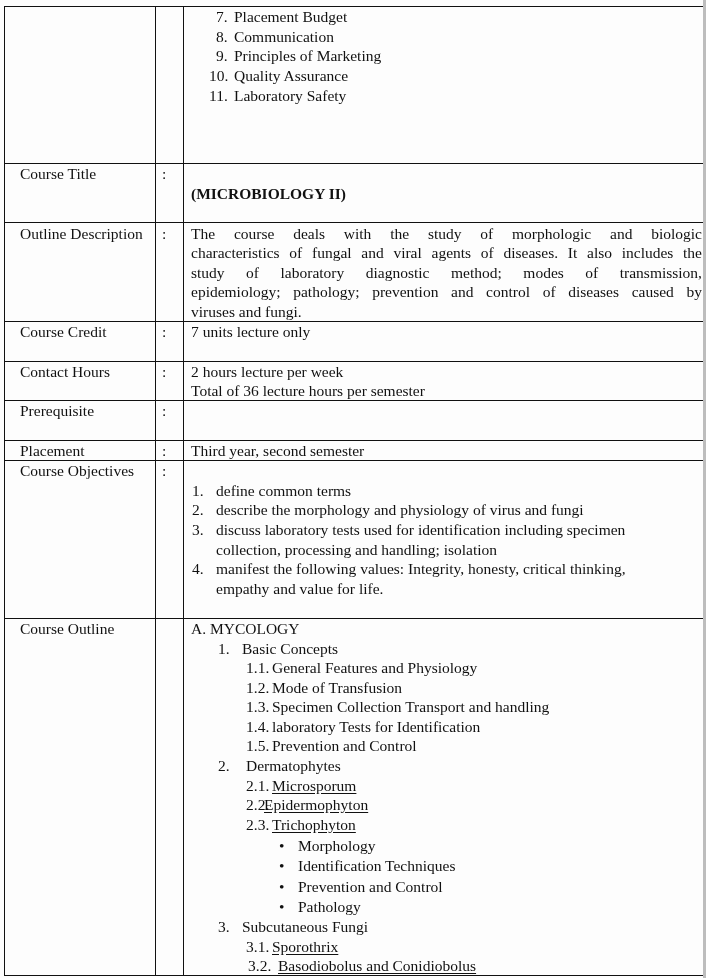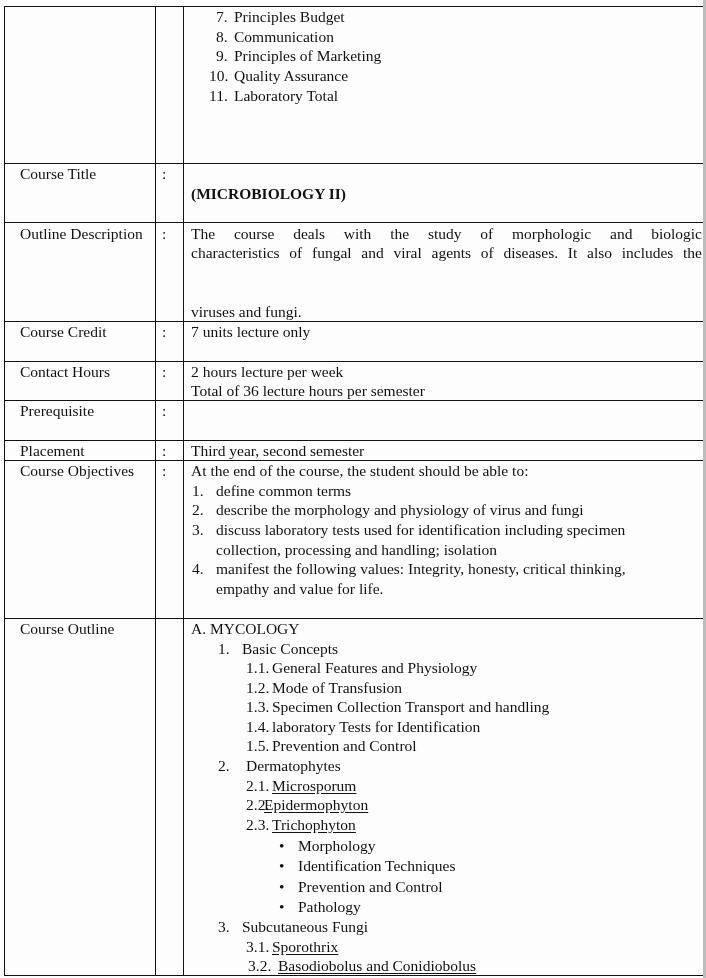--- a/index.html
+++ b/index.html
@@ -33,60 +33,61 @@
   <div class="hline" style="top:460px"></div>
   <div class="hline" style="top:618px"></div>
   <div class="hline" style="top:975px"></div>
   <div class="vline" style="left:4px;top:6px;height:970px"></div>
   <div class="vline" style="left:155px;top:6px;height:970px"></div>
   <div class="vline" style="left:183px;top:6px;height:970px"></div>
   <div class="rightedge"></div>
 
   <div>
     <span class="txt" style="left:216px;top:7px">7.</span>
-    <span class="txt" style="left:234px;top:7px">Principles Budget</span>
+    <span class="txt" style="left:234px;top:7px">Placement Budget</span>
     <span class="txt" style="left:216px;top:27px">8.</span>
     <span class="txt" style="left:234px;top:27px">Communication</span>
     <span class="txt" style="left:216px;top:46px">9.</span>
     <span class="txt" style="left:234px;top:46px">Principles of Marketing</span>
     <span class="txt" style="left:209px;top:66px">10.</span>
     <span class="txt" style="left:234px;top:66px">Quality Assurance</span>
     <span class="txt" style="left:209px;top:86px">11.</span>
-    <span class="txt" style="left:234px;top:86px">Laboratory Total</span>
+    <span class="txt" style="left:234px;top:86px">Laboratory Safety</span>
   </div>
 
   <span class="txt lbl" style="top:164px">Course Title</span>
   <span class="txt colon" style="top:164px">:</span>
   <span class="txt val bold" style="top:184px">(MICROBIOLOGY II)</span>
 
   <span class="txt lbl" style="top:224px">Outline Description</span>
   <span class="txt colon" style="top:224px">:</span>
   <div class="txt val just" style="top:224px">The course deals with the study of morphologic and biologic</div>
   <div class="txt val just" style="top:243px">characteristics of fungal and viral agents of diseases.  It also includes the</div>
+  <div class="txt val just" style="top:263px">study of laboratory diagnostic method; modes of transmission,</div>
+  <div class="txt val just" style="top:282px">epidemiology; pathology; prevention and control of diseases caused by</div>
   <div class="txt val justlast" style="top:302px">viruses and fungi.</div>
 
   <span class="txt lbl" style="top:322px">Course Credit</span>
   <span class="txt colon" style="top:322px">:</span>
   <span class="txt val" style="top:322px">7 units lecture only</span>
 
   <span class="txt lbl" style="top:362px">Contact Hours</span>
   <span class="txt colon" style="top:362px">:</span>
   <span class="txt val" style="top:362px">2 hours lecture per week</span>
   <span class="txt val" style="top:381px">Total of 36 lecture hours per semester</span>
 
   <span class="txt lbl" style="top:401px">Prerequisite</span>
   <span class="txt colon" style="top:401px">:</span>
 
   <span class="txt lbl" style="top:441px">Placement</span>
   <span class="txt colon" style="top:441px">:</span>
   <span class="txt val" style="top:441px">Third year, second semester</span>
 
   <span class="txt lbl" style="top:461px">Course Objectives</span>
   <span class="txt colon" style="top:461px">:</span>
-  <span class="txt val" style="top:461px">At the end of the course, the student should be able to:</span>
   <span class="txt" style="left:192px;top:481px">1.</span>
   <span class="txt" style="left:216px;top:481px">define common terms</span>
   <span class="txt" style="left:192px;top:500px">2.</span>
   <span class="txt" style="left:216px;top:500px">describe the morphology and physiology of virus and fungi</span>
   <span class="txt" style="left:192px;top:520px">3.</span>
   <span class="txt" style="left:216px;top:520px">discuss laboratory tests used for identification including specimen</span>
   <span class="txt" style="left:216px;top:540px">collection, processing and handling;  isolation</span>
   <span class="txt" style="left:192px;top:559px">4.</span>
   <span class="txt" style="left:216px;top:559px">manifest the following values: Integrity, honesty, critical thinking,</span>
   <span class="txt" style="left:216px;top:579px">empathy and value for life.</span>

